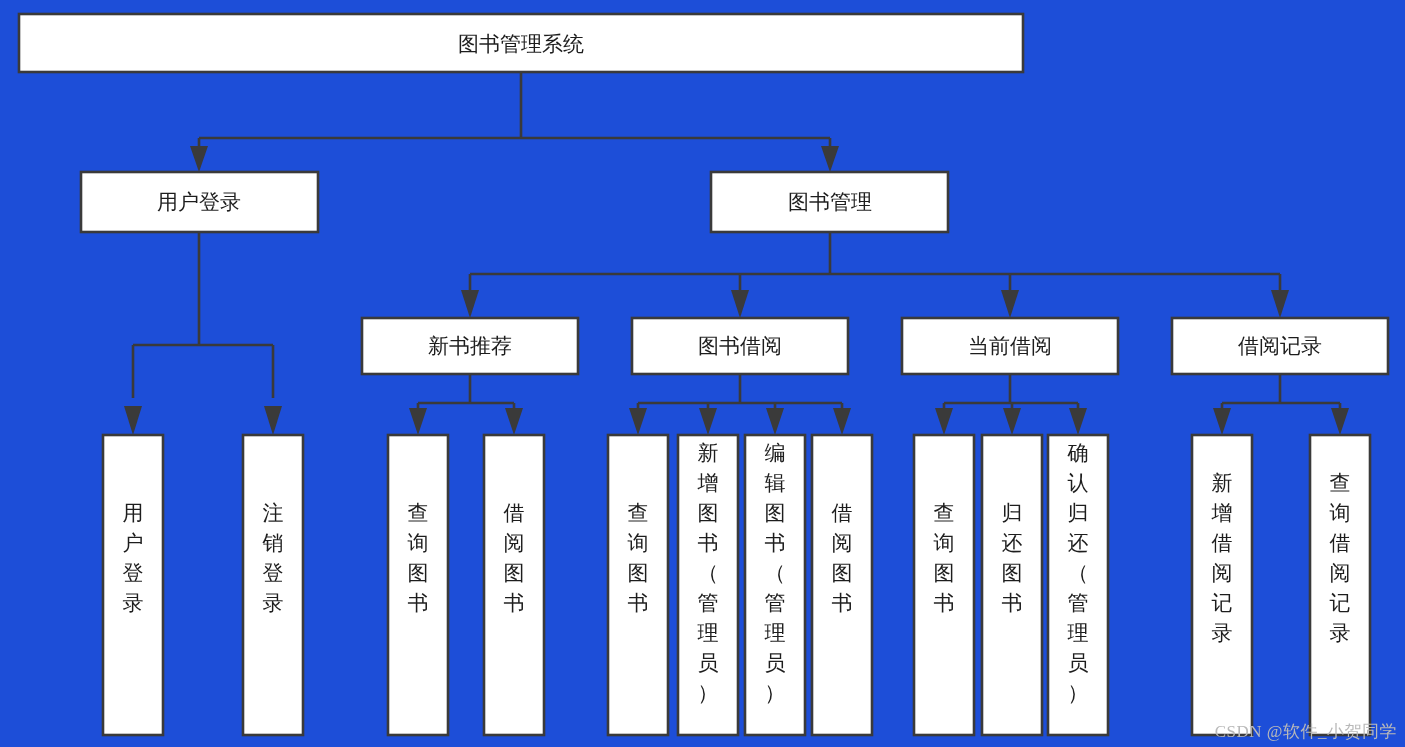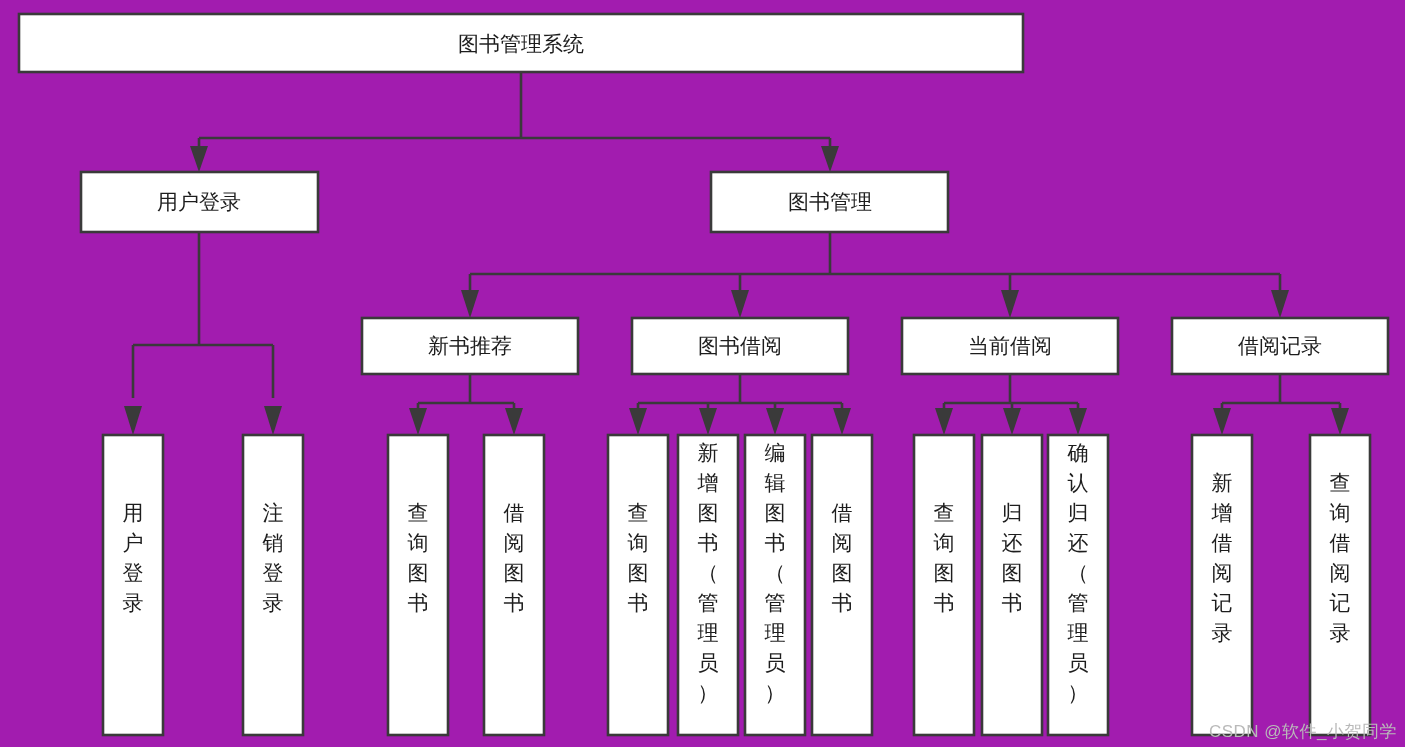--- a/index.html
+++ b/index.html
@@ -11,21 +11,21 @@
   body {
     font-family: "Liberation Sans", "DejaVu Sans", sans-serif;
     width: 1405px;
     height: 747px;
     overflow: hidden;
   }
   #diagram-root {
     position: relative;
     width: 1405px;
     height: 747px;
-    background: #a21caf;
+    background: #1d4ed8;
   }
   svg.diagram-canvas {
     position: absolute;
     left: 0;
     top: 0;
     width: 1405px;
     height: 747px;
     display: block;
   }
   .node-box {
@@ -53,21 +53,21 @@
   .node-label-v {
     font-family: "Liberation Sans", "DejaVu Sans", sans-serif;
     font-size: 21px;
     fill: #1d1d1d;
     text-anchor: middle;
   }
   .watermark-text {
     position: absolute;
     right: 8px;
     bottom: 4px;
-    font-family: Liberation Sans, sans-serif;
+    font-family: Liberation Serif, serif;
     font-size: 17px;
     color: #b9b9b9;
     letter-spacing: 0.5px;
     white-space: nowrap;
     user-select: none;
   }
 </style>
 </head>
 <body>
 

